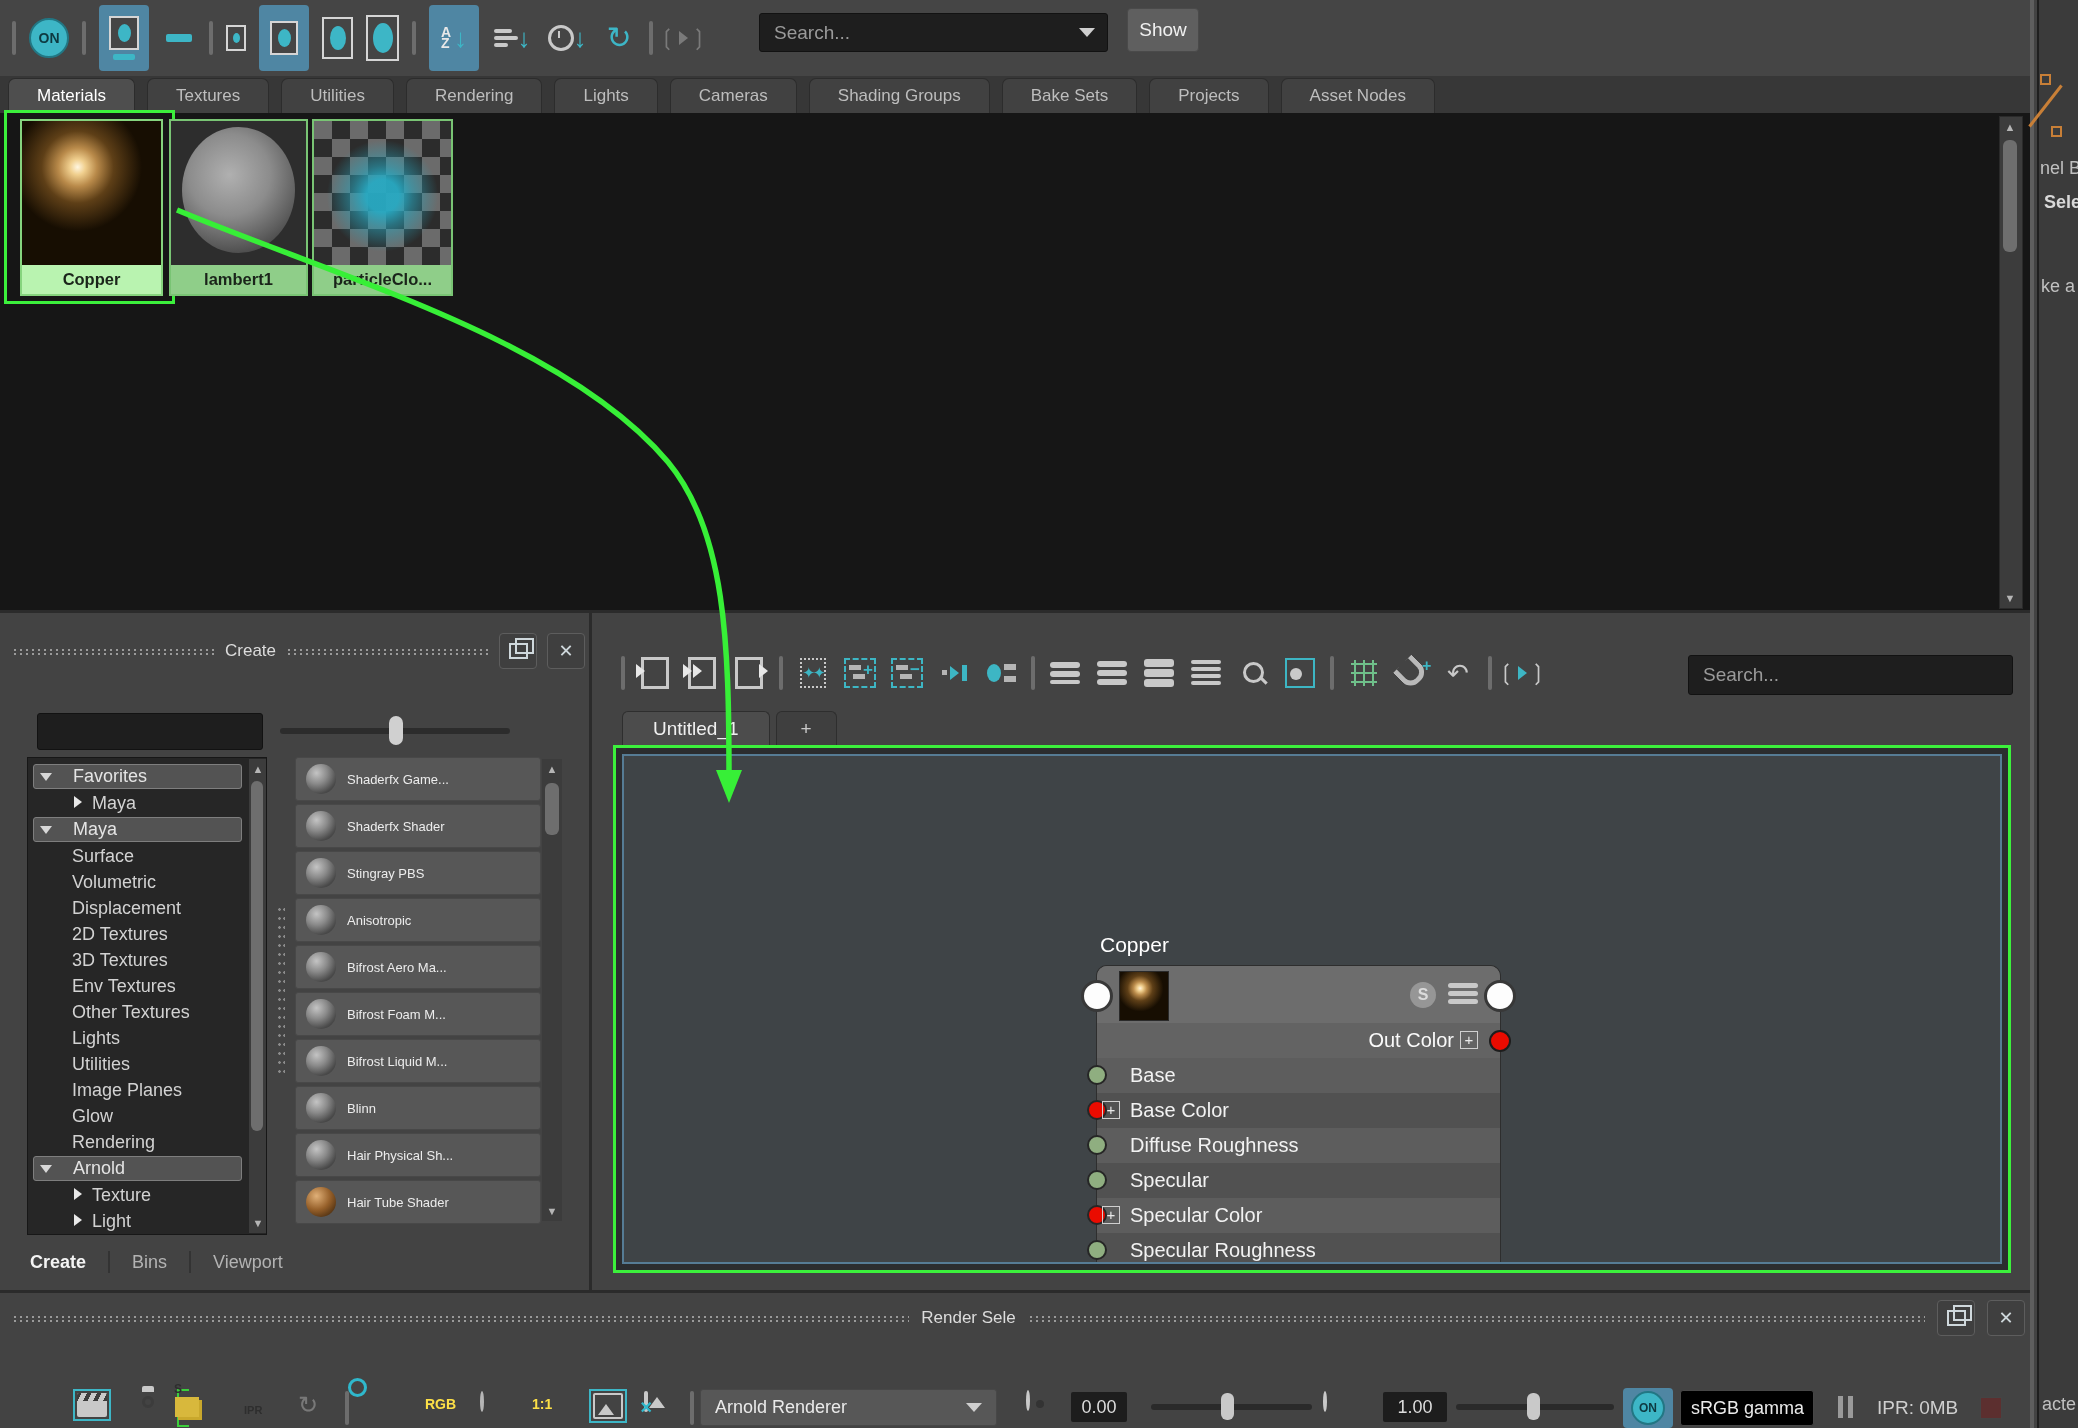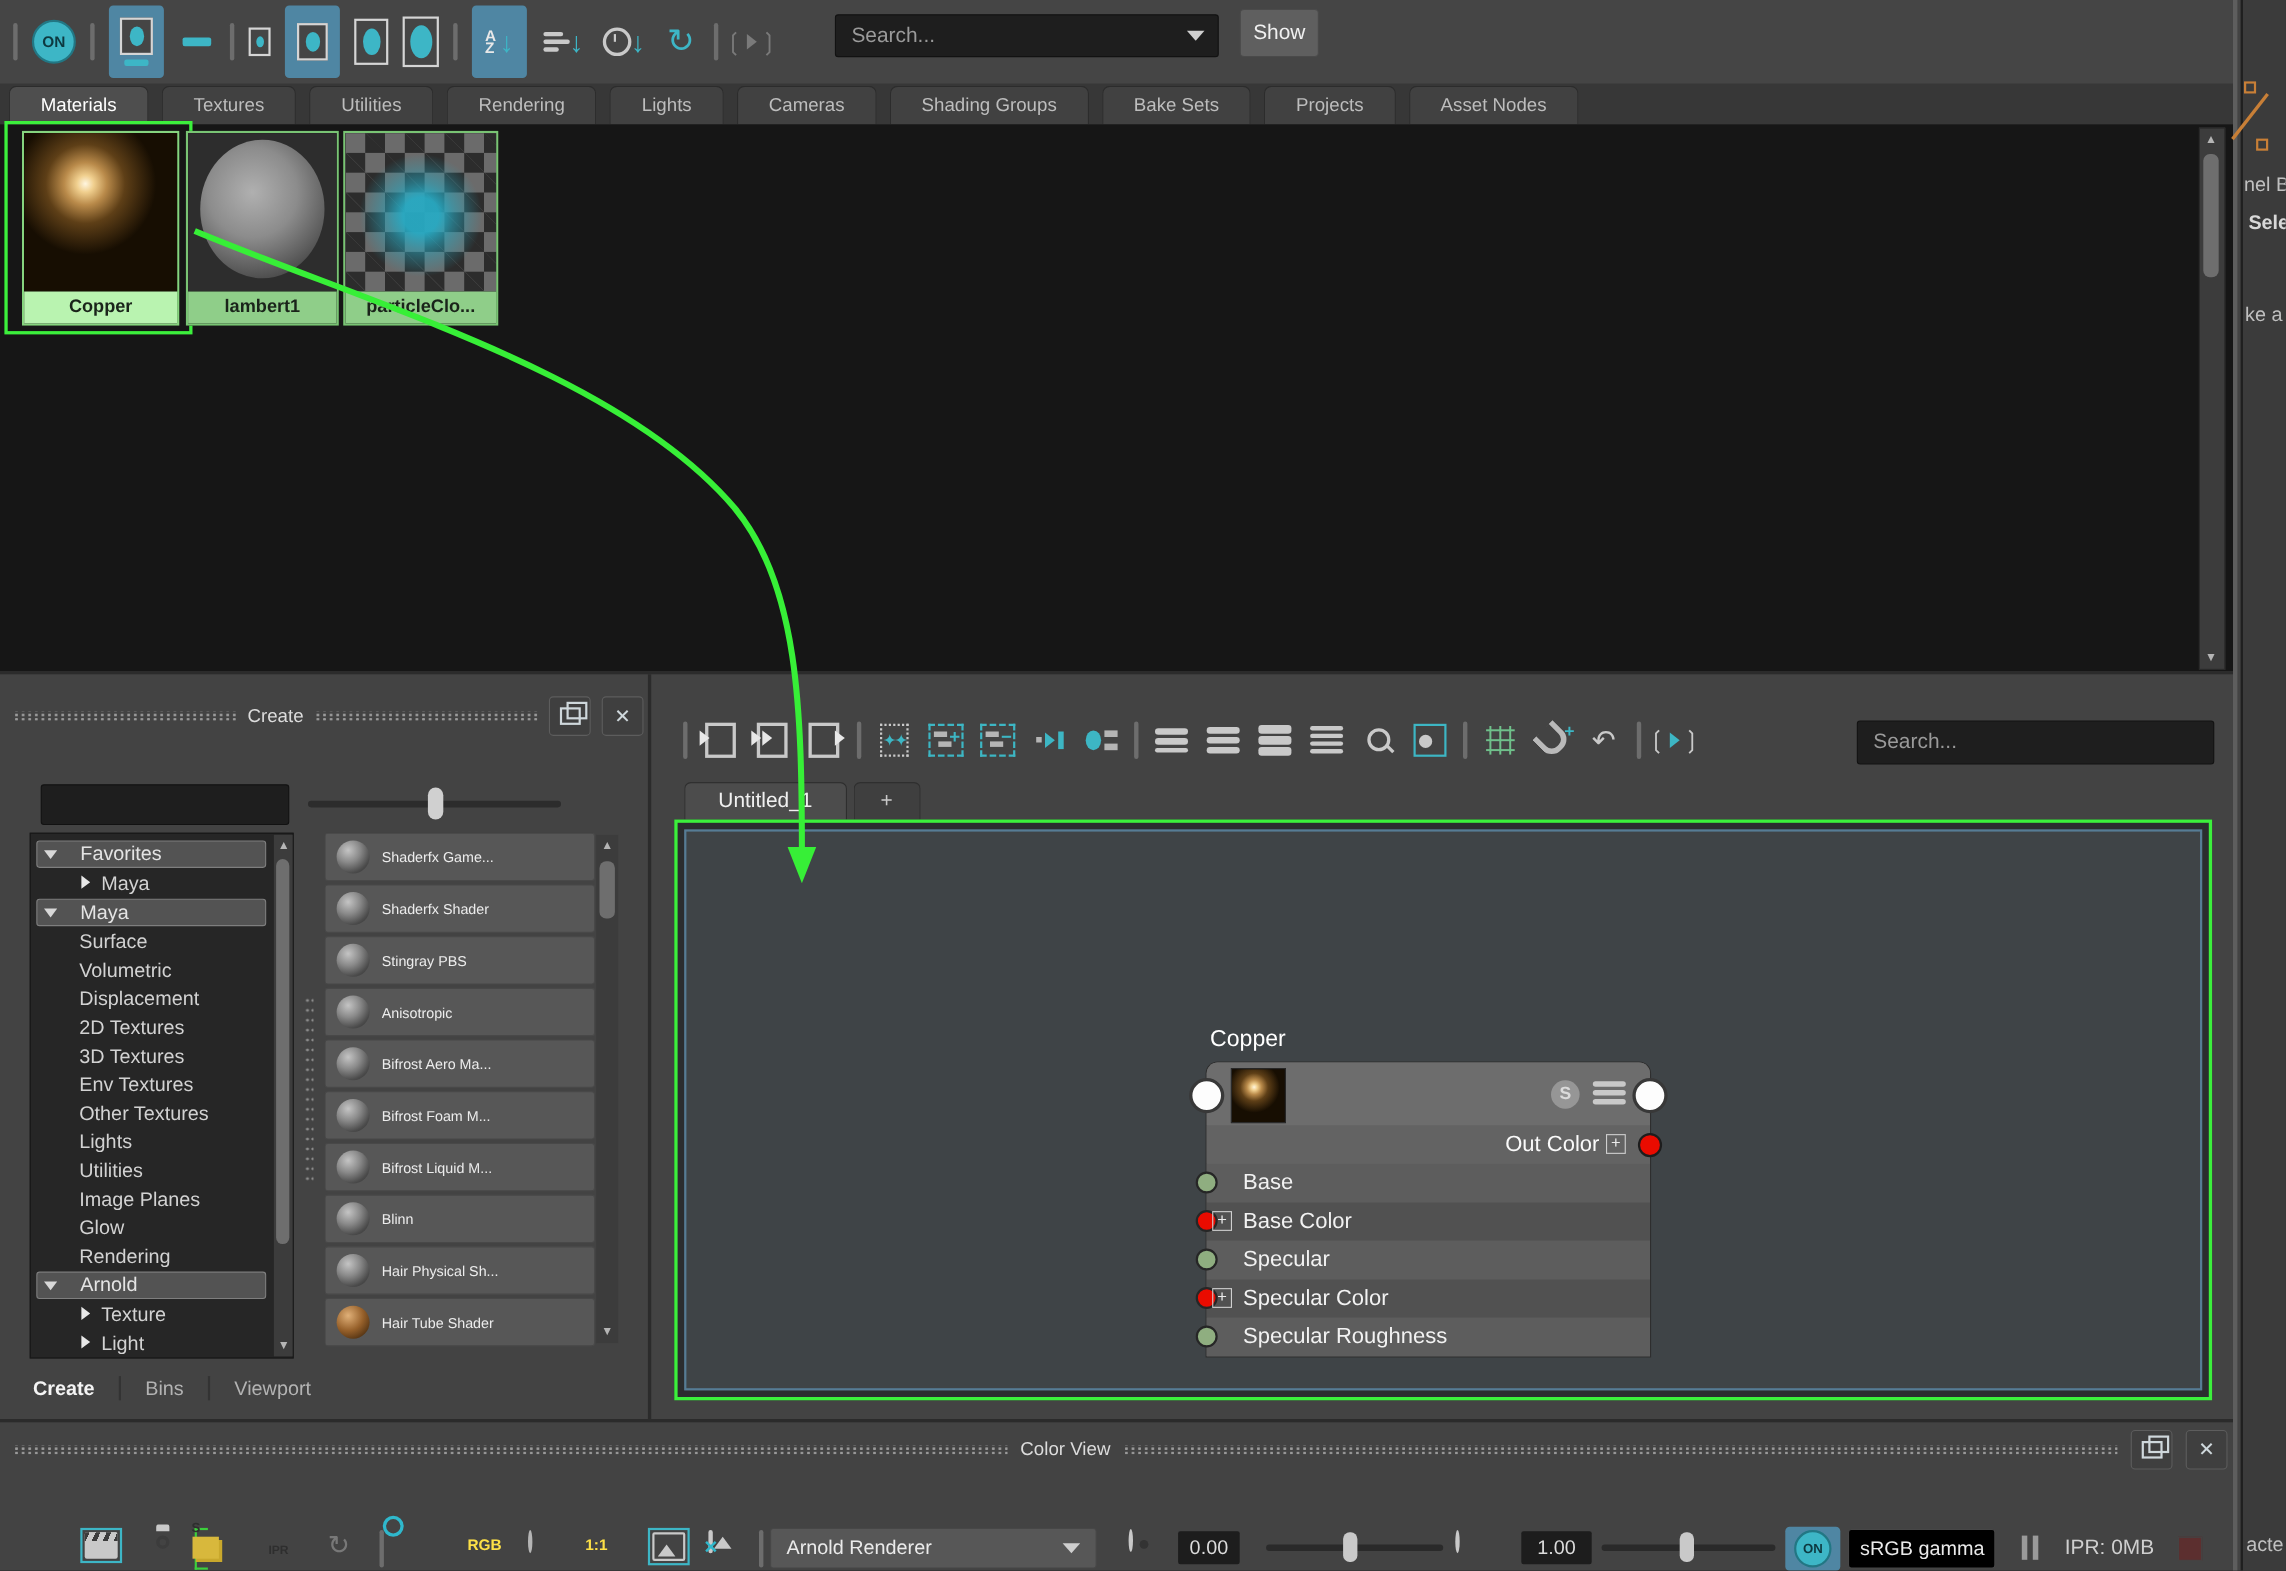--- a/index.html
+++ b/index.html
@@ -637,40 +637,44 @@
               <span class="port green"></span>
               <span>Base</span>
               </div>
             <div class="nrow">
               <span class="port red"></span>
               <span class="expander">+</span>
               <span>Base Color</span>
               </div>
             <div class="nrow">
               <span class="port green"></span>
+              <span>Diffuse Roughness</span>
+              </div>
+            <div class="nrow">
+              <span class="port green"></span>
               <span>Specular</span>
               </div>
             <div class="nrow">
               <span class="port red"></span>
               <span class="expander">+</span>
               <span>Specular Color</span>
               </div>
             <div class="nrow">
               <span class="port green"></span>
               <span>Specular Roughness</span>
               </div>
           </div>
         </div>
       </div>
     </div>
   </div>
 
   <div id="rv-header" class="abs">
     <div class="dots"></div>
-    <span id="rv-title">Color View</span>
+    <span id="rv-title">Render Sele</span>
     <div class="dots"></div>
     <div class="winbtn">
         <span class="restore-glyph"></span>
       </div>
     <div class="winbtn">
         <span>✕</span>
       </div>
   </div>
 
 

